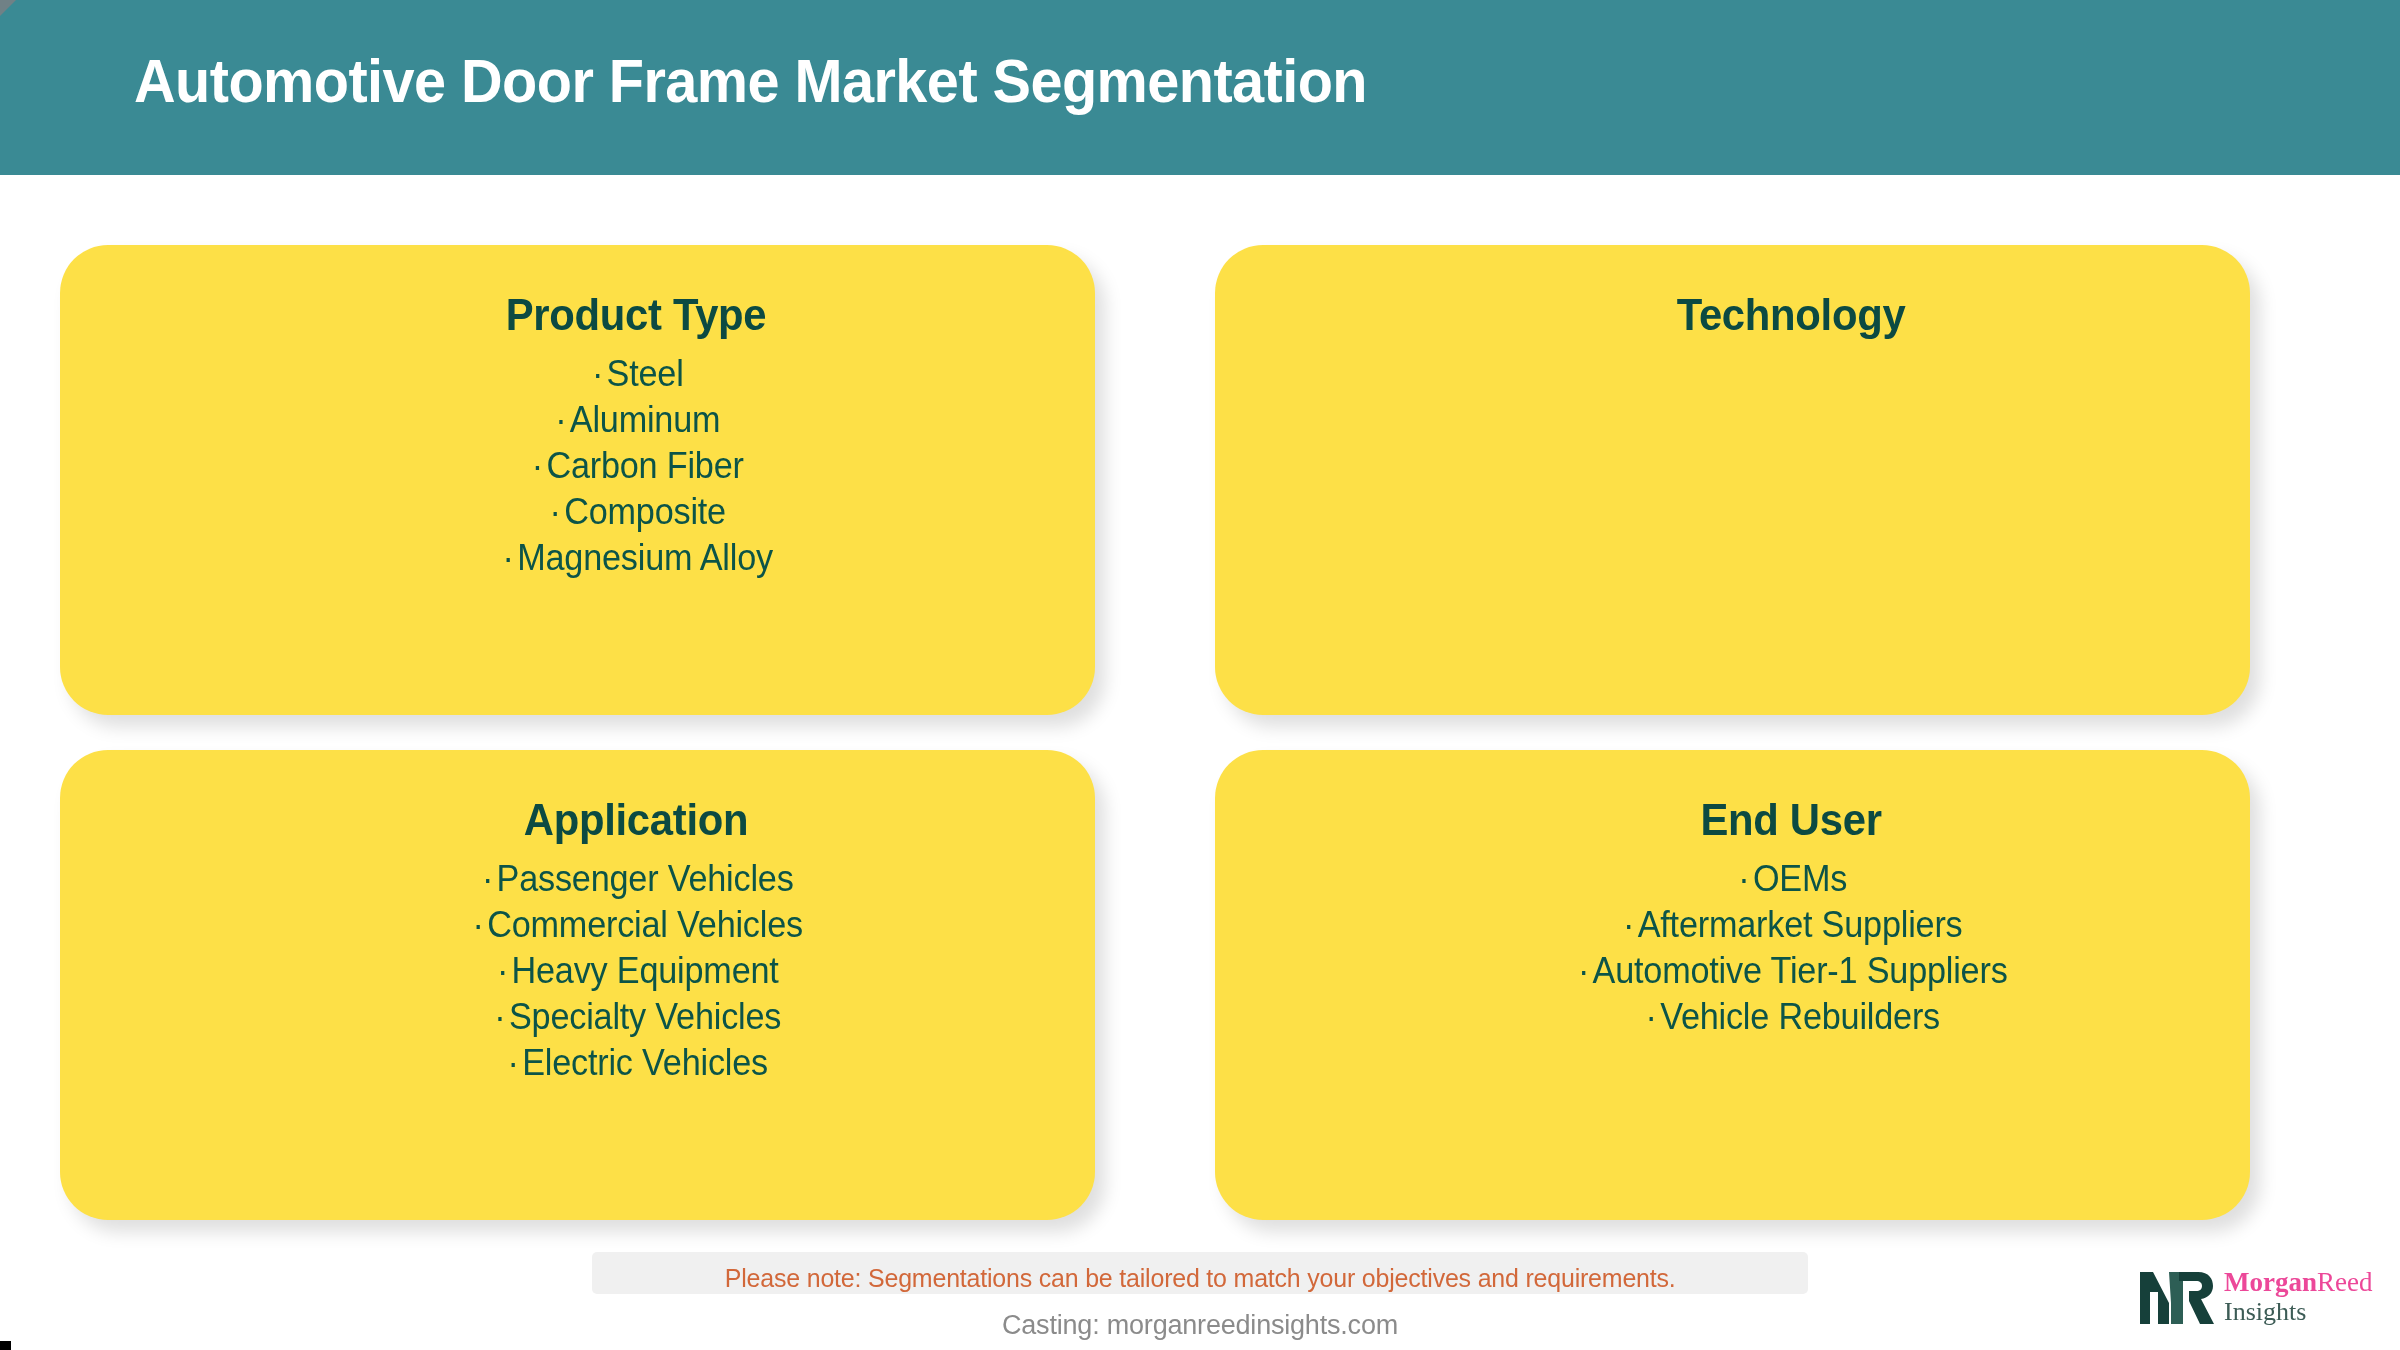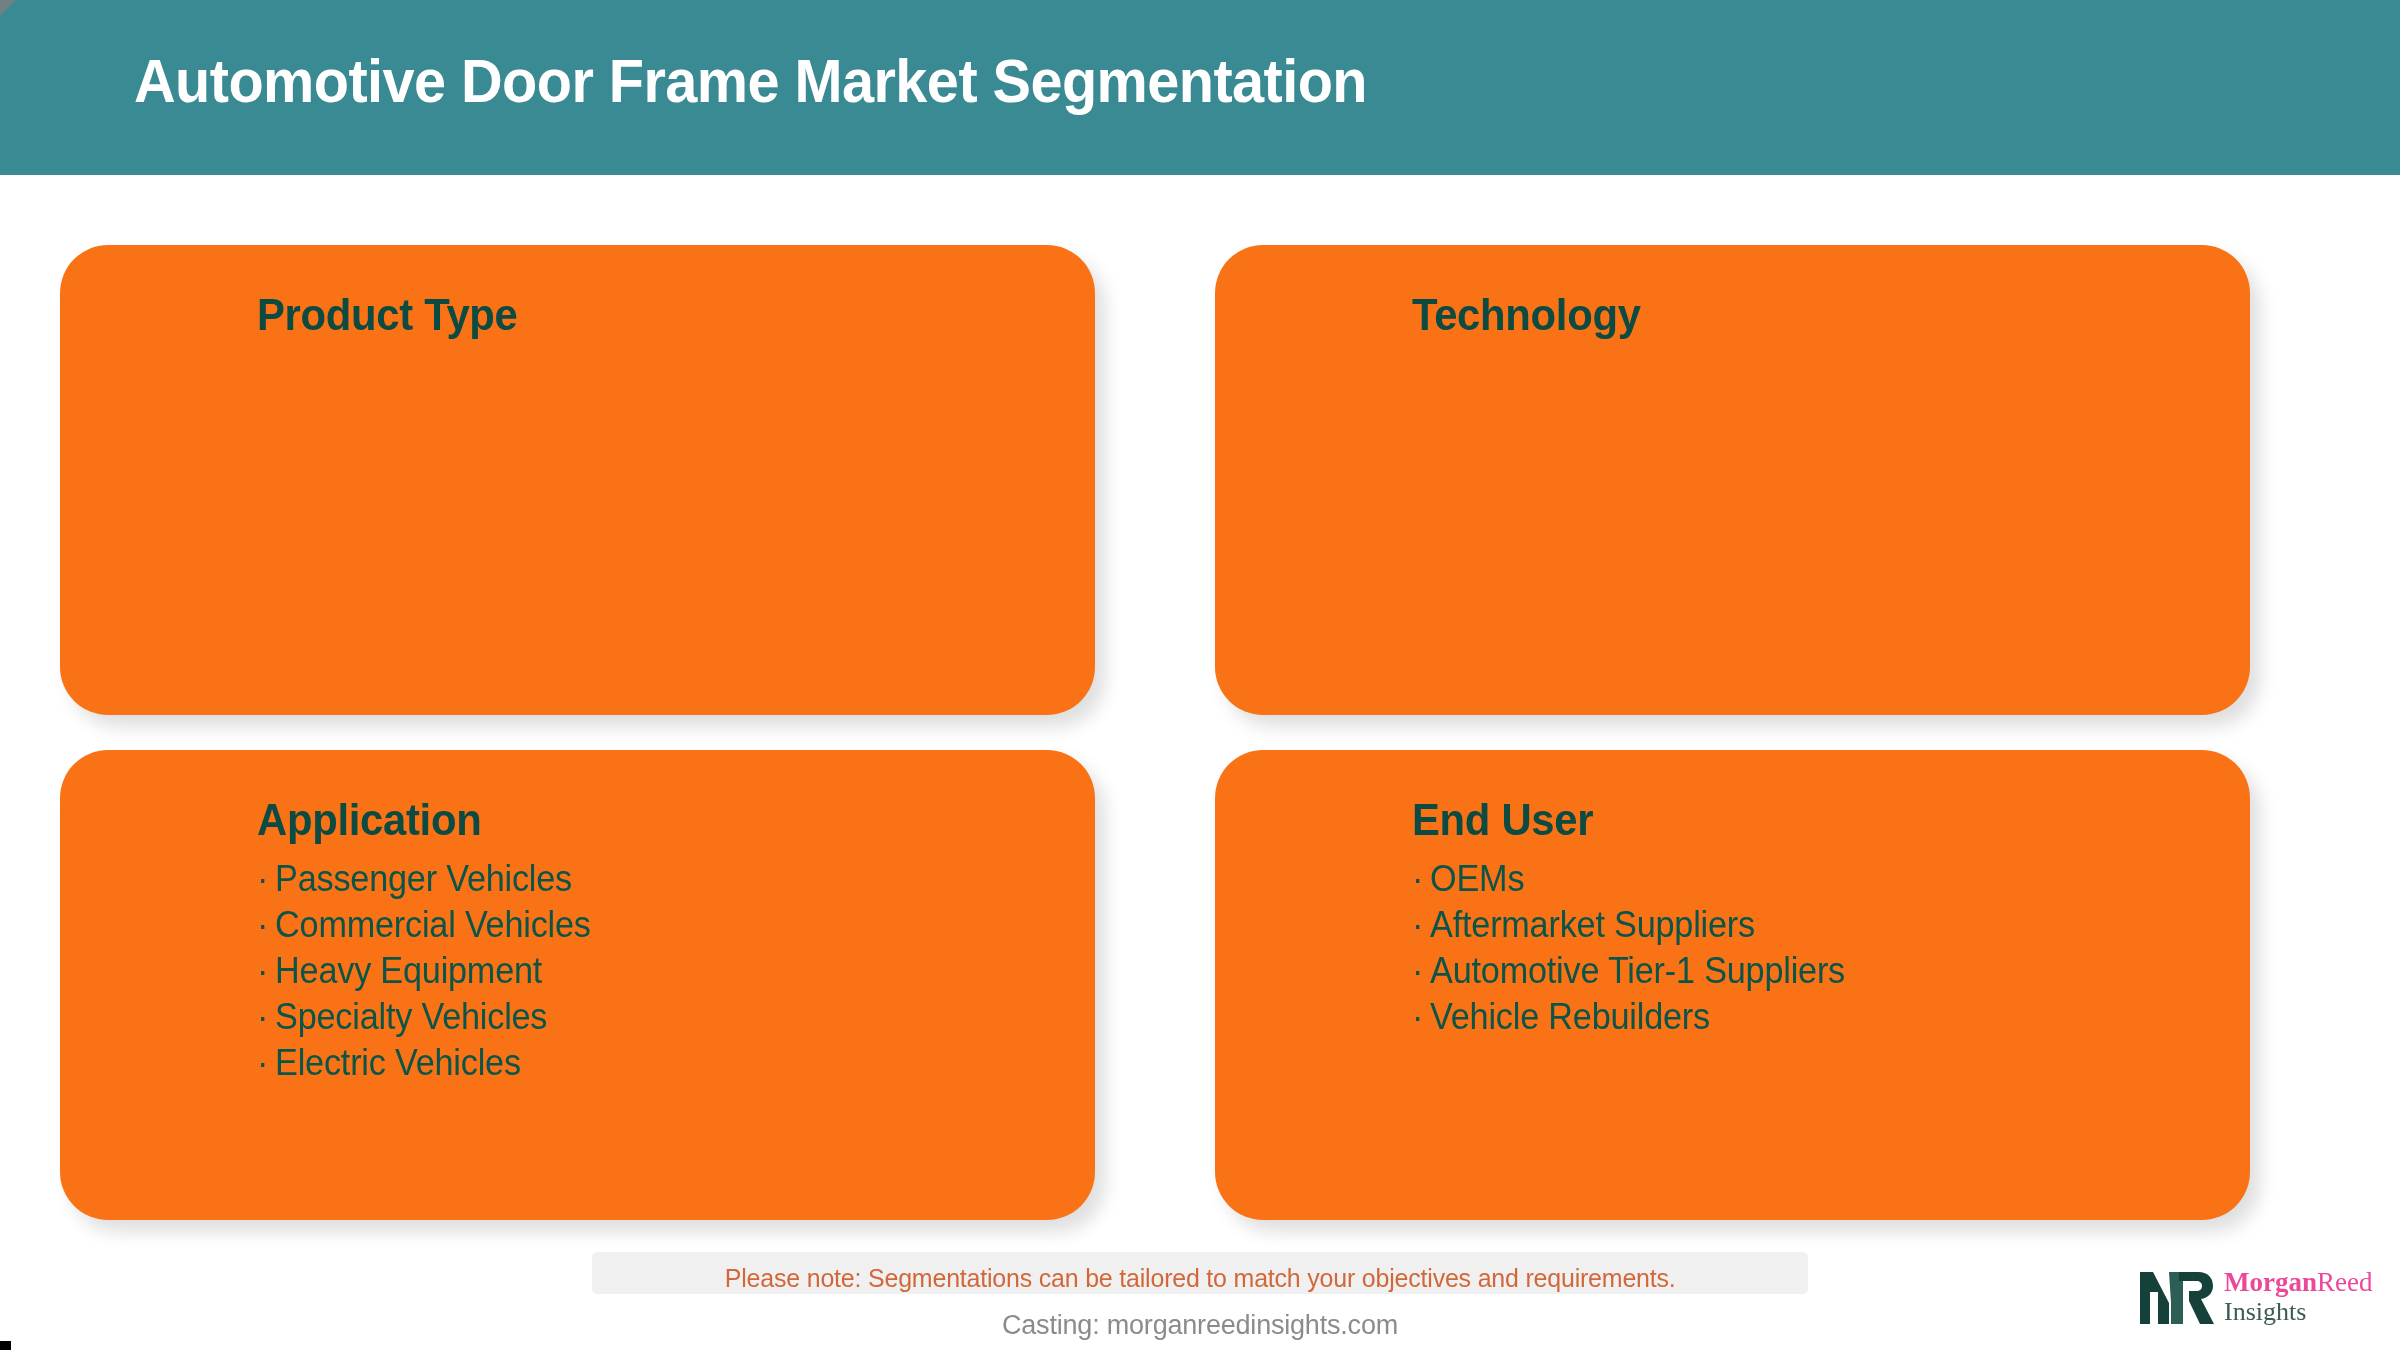--- a/index.html
+++ b/index.html
@@ -53,24 +53,25 @@
   
   #cards-grid {
     position: absolute;
     left: 0;
     top: 175px;
     width: 2400px;
     height: 1055px;
   }
   .seg-card {
     position: absolute;
-    background: #f97316;
+    background: #fde047;
     border-radius: 48px;
     box-shadow: 10px 12px 18px rgba(0, 0, 0, 0.13);
     box-sizing: border-box;
+    text-align: center;
   }
   .seg-card.pos-tl { left: 60px;   top: 70px;  width: 1035px; height: 470px; }
   .seg-card.pos-tr { left: 1215px; top: 70px;  width: 1035px; height: 470px; }
   .seg-card.pos-bl { left: 60px;   top: 575px; width: 1035px; height: 470px; }
   .seg-card.pos-br { left: 1215px; top: 575px; width: 1035px; height: 470px; }
 
   .card-inner {
     position: absolute;
     left: 197px;
     top: 0;
@@ -201,20 +202,27 @@
 <div id="header-bar">
   <div id="header-corner-artifact"></div>
   <div id="page-title">Automotive Door Frame Market Segmentation</div>
 </div>
 
 <div id="cards-grid">
 
   <div class="seg-card pos-tl">
     <div class="card-inner">
       <div class="card-heading">Product Type</div>
+      <ul class="card-list">
+        <li><span class="bullet-dot">·</span><span>Steel</span></li>
+        <li><span class="bullet-dot">·</span><span>Aluminum</span></li>
+        <li><span class="bullet-dot">·</span><span>Carbon Fiber</span></li>
+        <li><span class="bullet-dot">·</span><span>Composite</span></li>
+        <li><span class="bullet-dot">·</span><span>Magnesium Alloy</span></li>
+      </ul>
     </div>
   </div>
 
   <div class="seg-card pos-tr">
     <div class="card-inner">
       <div class="card-heading">Technology</div>
     </div>
   </div>
 
   <div class="seg-card pos-bl">

